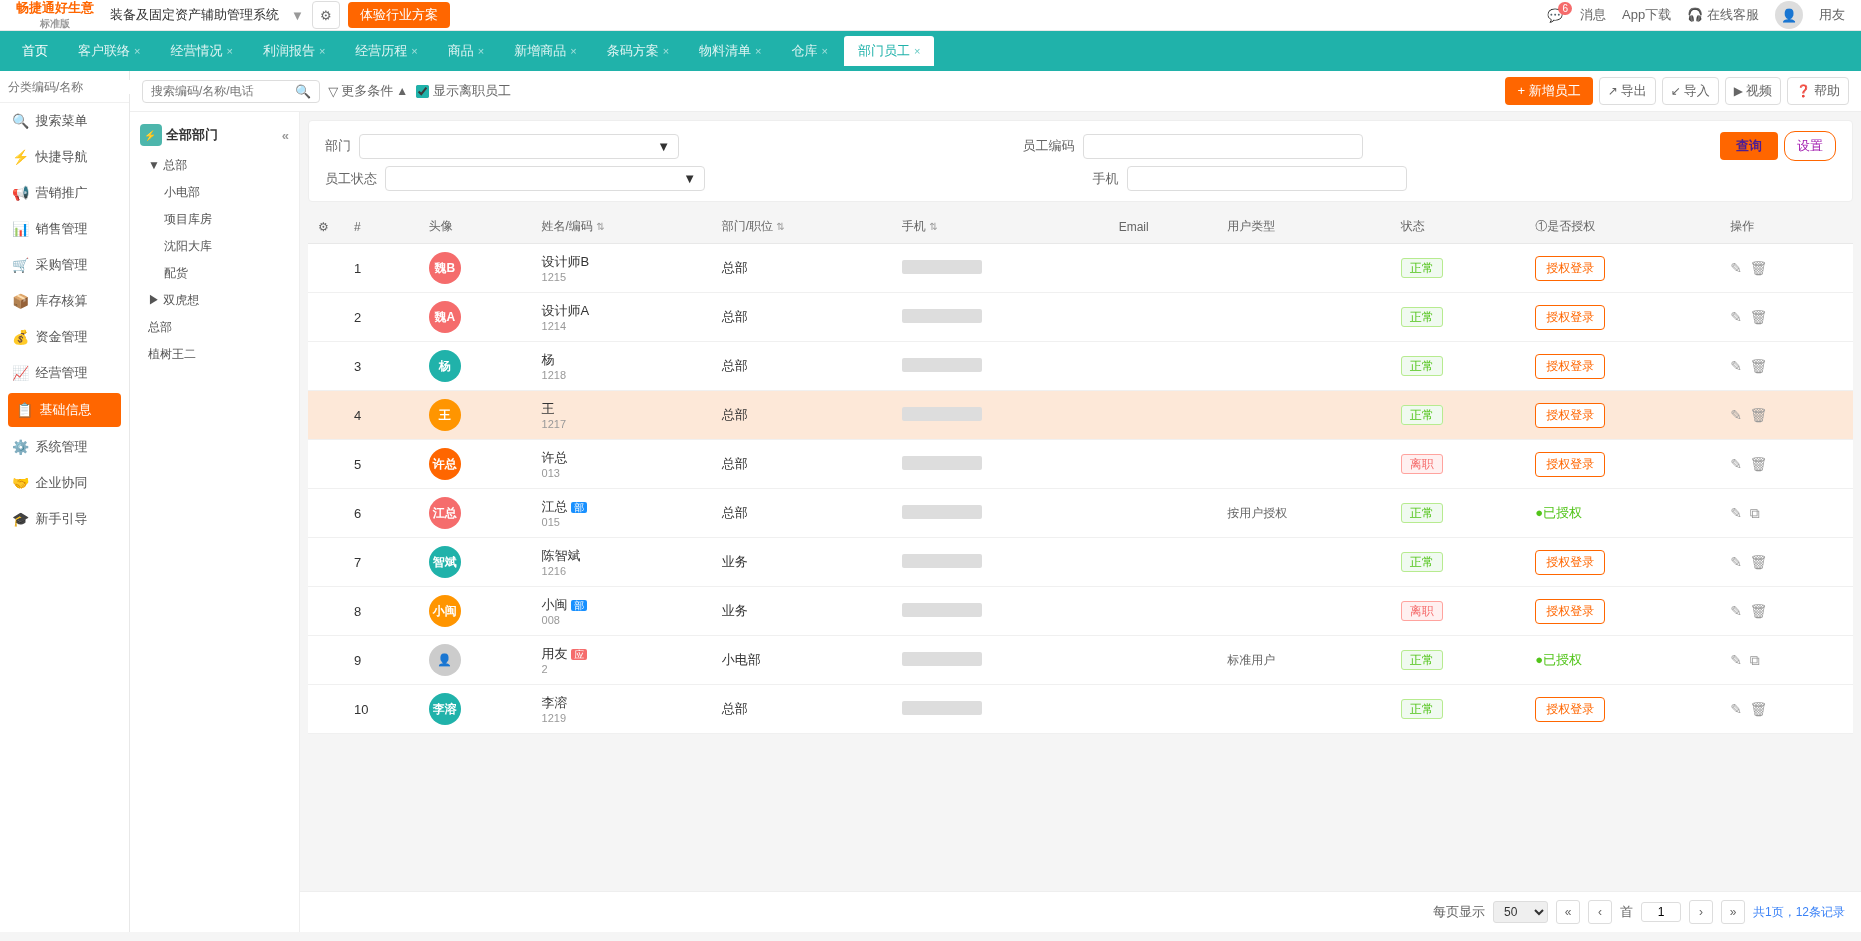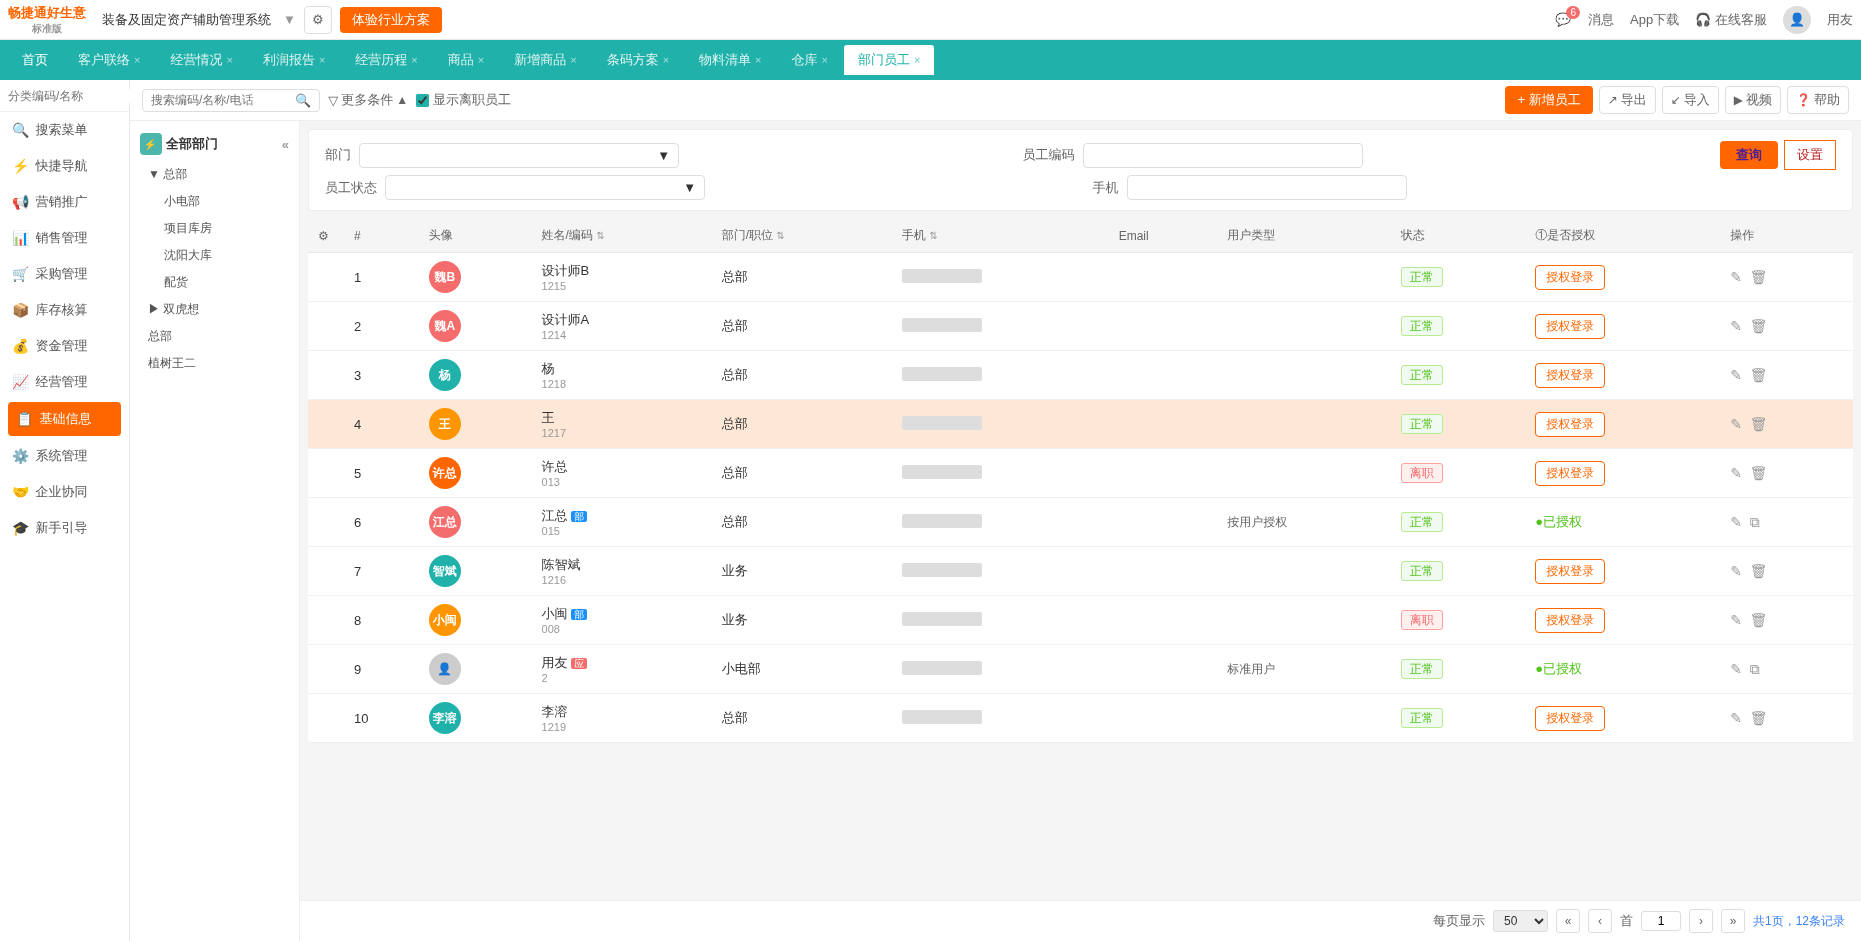--- a/index.html
+++ b/index.html
@@ -1,19 +1,19 @@
 <!DOCTYPE html>
 <html><head>
   <meta charset="utf-8">
   <style>
     * { box-sizing: border-box; margin: 0; padding: 0; font-family: 'Microsoft YaHei', Arial, sans-serif; font-size: 13px; }
     body { background: #f5f5f5; color: #333; }
 
     
-    .top-bar { height: 40px; background: #fff; display: flex; align-items: center; padding: 0 8px; border-bottom: 1px solid #e8e8e8; justify-content: space-between; gap: 12px; }
+    .top-bar { height: 31px; background: #fff; display: flex; align-items: center; padding: 0 16px; border-bottom: 1px solid #e8e8e8; justify-content: space-between; gap: 12px; }
     .top-bar-left { display: flex; align-items: center; gap: 8px; }
     .brand-logo { color: #f60; font-weight: bold; font-size: 14px; display: flex; flex-direction: column; align-items: center; margin-right: 8px; }
     .brand-logo .sub { font-size: 10px; color: #999; }
     .system-title { font-size: 13px; color: #333; }
     .system-select { color: #999; margin-left: 4px; cursor: pointer; }
     .gear-btn { width: 28px; height: 28px; border: 1px solid #ddd; border-radius: 4px; display: flex; align-items: center; justify-content: center; cursor: pointer; color: #666; }
     .trial-btn { background: #ff6600; color: #fff; border: none; border-radius: 4px; padding: 4px 12px; cursor: pointer; font-size: 13px; }
     .top-bar-right { display: flex; align-items: center; gap: 16px; color: #666; font-size: 13px; }
     .notif-icon { position: relative; cursor: pointer; }
     .notif-badge { position: absolute; top: -6px; right: -8px; background: #f56c6c; color: #fff; font-size: 10px; border-radius: 8px; padding: 1px 4px; }
@@ -67,21 +67,21 @@
 
     
     .filter-area { background: #fff; border: 1px solid #eee; margin: 8px; border-radius: 4px; padding: 10px 16px; display: flex; flex-direction: column; gap: 5px; }
     .filter-row { display: flex; align-items: center; gap: 24px; }
     .filter-field { display: flex; align-items: center; gap: 8px; flex: 1; }
     .filter-label { color: #666; font-size: 13px; white-space: nowrap; }
     .filter-select { flex: 1; border: 1px solid #ddd; border-radius: 4px; padding: 4px 8px; font-size: 13px; color: #333; display: flex; align-items: center; justify-content: space-between; cursor: pointer; max-width: 320px; min-width: 150px; }
     .filter-input { flex: 1; border: 1px solid #ddd; border-radius: 4px; padding: 4px 8px; font-size: 13px; color: #333; max-width: 280px; min-width: 150px; outline: none; }
     .filter-actions { display: flex; gap: 6px; align-items: center; }
     .query-btn { background: #ff6600; color: #4c1d95; border: none; border-radius: 4px; padding: 5px 16px; cursor: pointer; font-size: 13px; font-weight: bold; }
-    .set-btn { background: #fff; color: #b91c1c; border: 1px solid #ff6600; border-radius: 0; padding: 5px 12px; cursor: pointer; font-size: 13px; }
+    .set-btn { background: #fff; color: #a21caf; border: 1px solid #ff6600; border-radius: 11px; padding: 5px 12px; cursor: pointer; font-size: 13px; }
 
     
     .table-wrap { flex: 1; overflow: auto; padding: 0 8px 8px 8px; }
     .data-table { width: 100%; border-collapse: collapse; background: #fff; }
     .data-table th { background: #f5f5f5; padding: 8px 10px; text-align: left; font-size: 12px; color: #666; border-bottom: 1px solid #e8e8e8; white-space: nowrap; font-weight: normal; }
     .data-table td { padding: 8px 10px; border-bottom: 1px solid #f0f0f0; font-size: 13px; color: #333; vertical-align: middle; }
     .data-table tr.highlighted td { background: #fde8d8; }
     .avatar-circle { width: 32px; height: 32px; border-radius: 50%; display: flex; align-items: center; justify-content: center; color: #fff; font-size: 12px; font-weight: bold; }
     .status-badge { padding: 2px 8px; border-radius: 3px; font-size: 12px; }
     .status-normal { background: #f0faf0; color: #52c41a; border: 1px solid #b7eb8f; }

